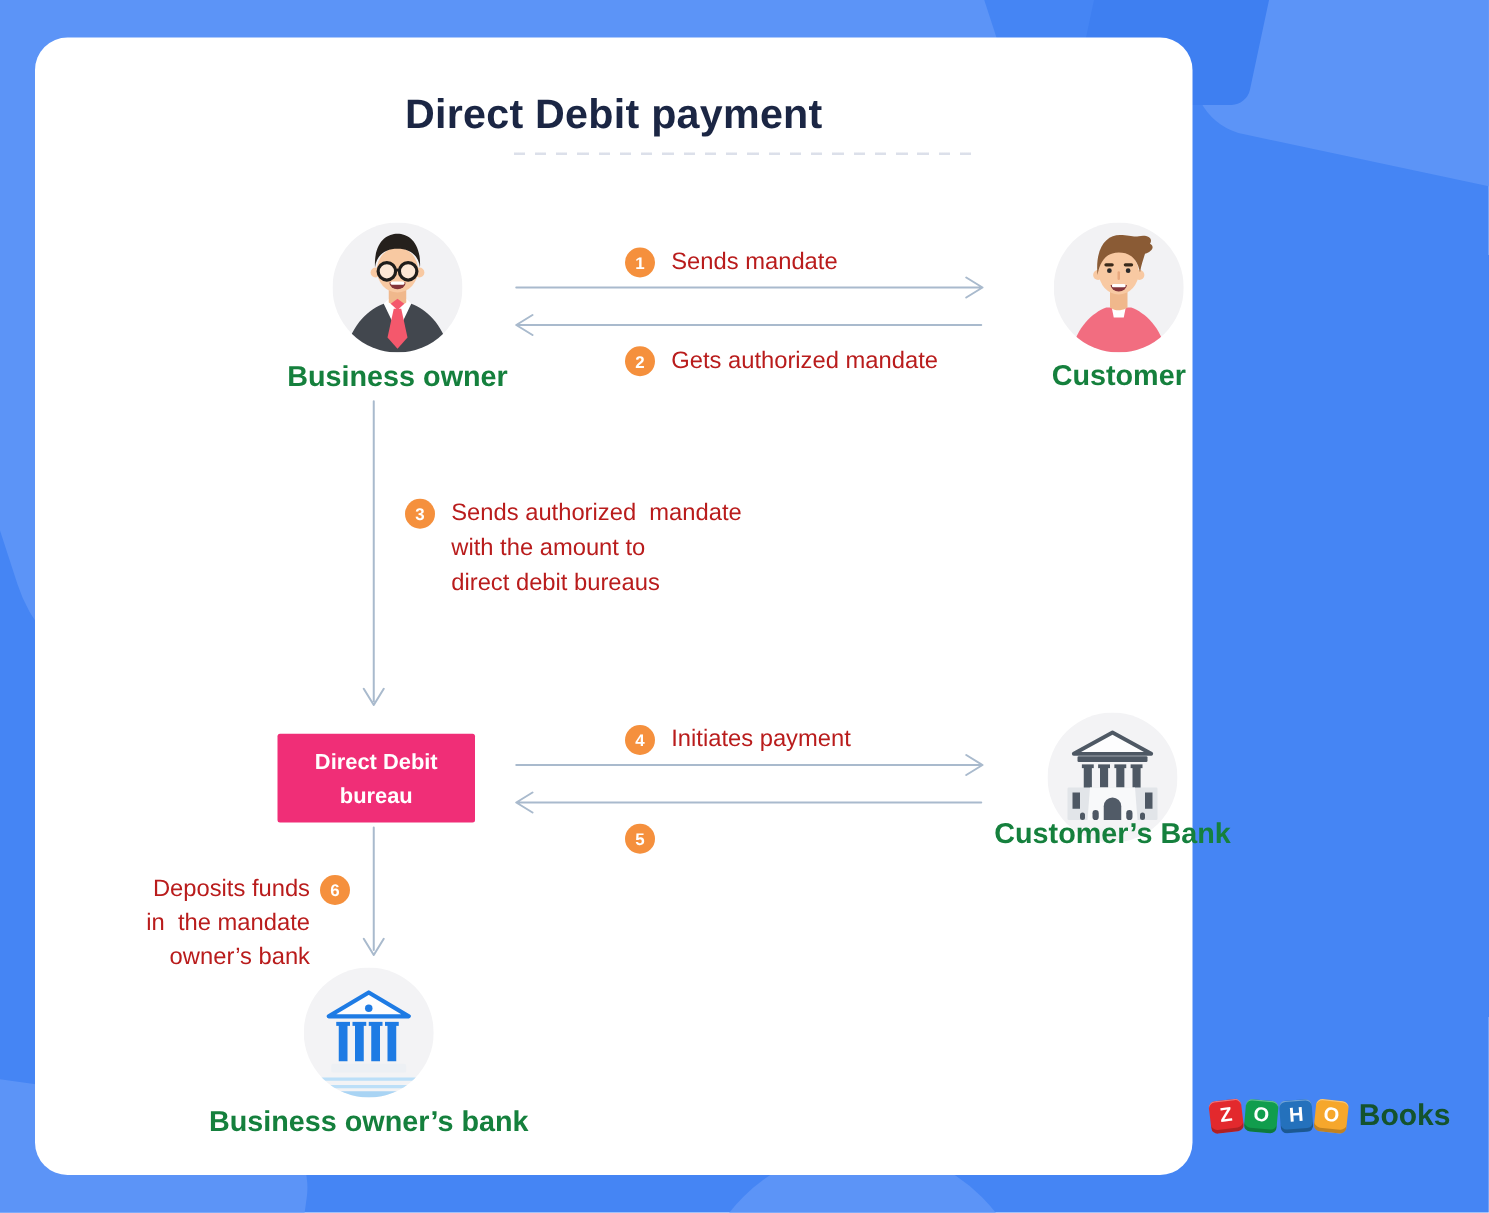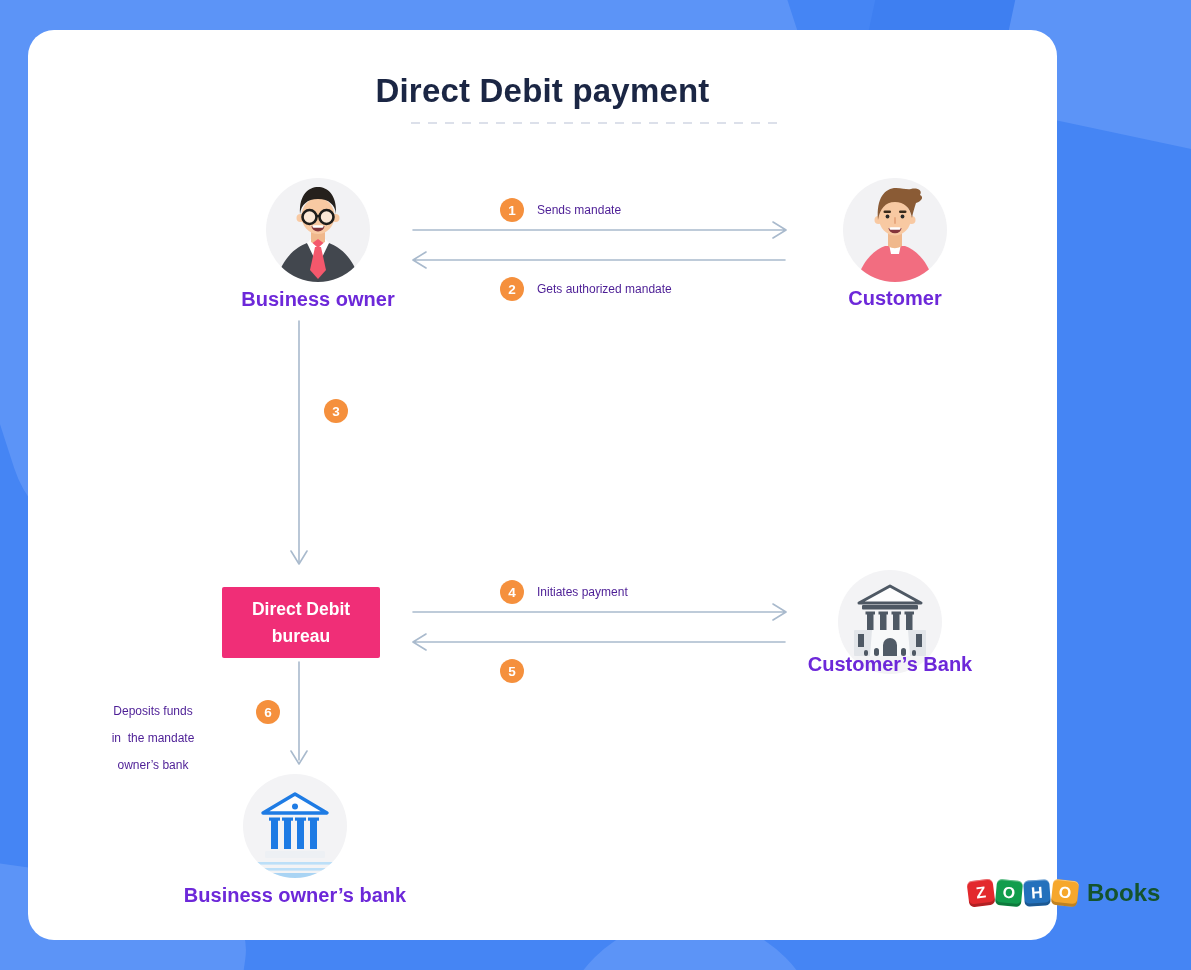--- a/index.html
+++ b/index.html
@@ -12,56 +12,56 @@
   }
   
   .bg-shape { position:absolute; background:#5C94F7; z-index:0; }
   .bg-a { left:-60px; top:-120px; width:880px; height:580px; border-radius:120px; transform:rotate(-18deg); }
   .bg-b { right:-70px; top:-50px; width:300px; height:180px; border-radius:50px; transform:rotate(12deg); }
   .bg-c { left:555px; top:918px; width:270px; height:270px; border-radius:50%; }
   .bg-d { left:-90px; top:875px; width:330px; height:220px; border-radius:60px; transform:rotate(8deg); }
   .bg-e { left:868px; top:-16px; width:140px; height:100px; background:#3E7FF1; transform:skewX(-12deg); border-radius:12px; }
 
   .card {
-    position:absolute; left:28px; top:30px; width:1029px; height:910px;
+    position:absolute; left:28px; top:30px; width:926px; height:910px;
     background:#FFFFFF; border-radius:26px; z-index:1;
   }
   .abs { position:absolute; }
 
   .title {
     left:0; top:42px; width:100%; text-align:center;
     font-size:33px; font-weight:bold; color:#1B2644; letter-spacing:.2px;
   }
   .title-dash {
     left:383px; top:92px; width:371px; height:2px;
     background:repeating-linear-gradient(90deg,#DCE0EA 0 9px,transparent 9px 17px);
   }
 
   .avatar { width:104px; height:104px; }
   .avatar svg, .bank svg { display:block; width:100%; height:100%; }
   .bank { width:104px; height:104px; }
 
   .actor-label {
-    font-size:20px; font-weight:bold; color:#6d28d9; text-align:center;
+    font-size:23px; font-weight:bold; color:#15803d; text-align:center;
   }
 
   .arrow-layer { left:0; top:0; width:1135px; height:910px; pointer-events:none; }
 
   .step { display:flex; align-items:flex-start; gap:13px; }
   .badge {
     flex:0 0 auto; width:24px; height:24px; border-radius:50%;
     background:#F5903D; color:#fff; font-size:13.5px; font-weight:bold;
     display:flex; align-items:center; justify-content:center; margin-top:2px;
   }
   .badge-abs {
     width:24px; height:24px; border-radius:50%; background:#F5903D; color:#fff;
     font-size:13.5px; font-weight:bold; display:flex; align-items:center; justify-content:center;
   }
   .step-lines { display:flex; flex-direction:column; }
-  .step-line { font-size:12px; color:#4c1d95; line-height:28px; white-space:pre-wrap;text-align:center; }
+  .step-line { font-size:19px; color:#b91c1c; line-height:28px; white-space:pre-wrap; }
   .step-right { text-align:right; }
   .step-right .step-line { line-height:27px; }
 
   .bureau-box {
     left:194px; top:557px; width:158px; height:71px; border-radius:2px;
     background:#F02E77; color:#fff; display:flex; flex-direction:column;
     align-items:center; justify-content:center;
     font-size:17.5px; font-weight:bold; line-height:27px;
   }
 
@@ -166,20 +166,25 @@
 
   <div class="abs step" style="left:472px; top:245px;">
     <span class="badge">2</span>
     <span class="step-lines">
         <span class="step-line">Gets authorized mandate</span>
       </span>
   </div>
 
   <div class="abs step" style="left:296px; top:367px;">
     <span class="badge">3</span>
+    <span class="step-lines">
+      <span class="step-line">Sends authorized  mandate</span>
+      <span class="step-line">with the amount to</span>
+      <span class="step-line">direct debit bureaus</span>
+    </span>
   </div>
 
   <div class="abs bureau-box">
     <span>Direct Debit</span>
     <span>bureau</span>
   </div>
 
   <div class="abs step" style="left:472px; top:548px;">
     <span class="badge">4</span>
     <span class="step-lines">

